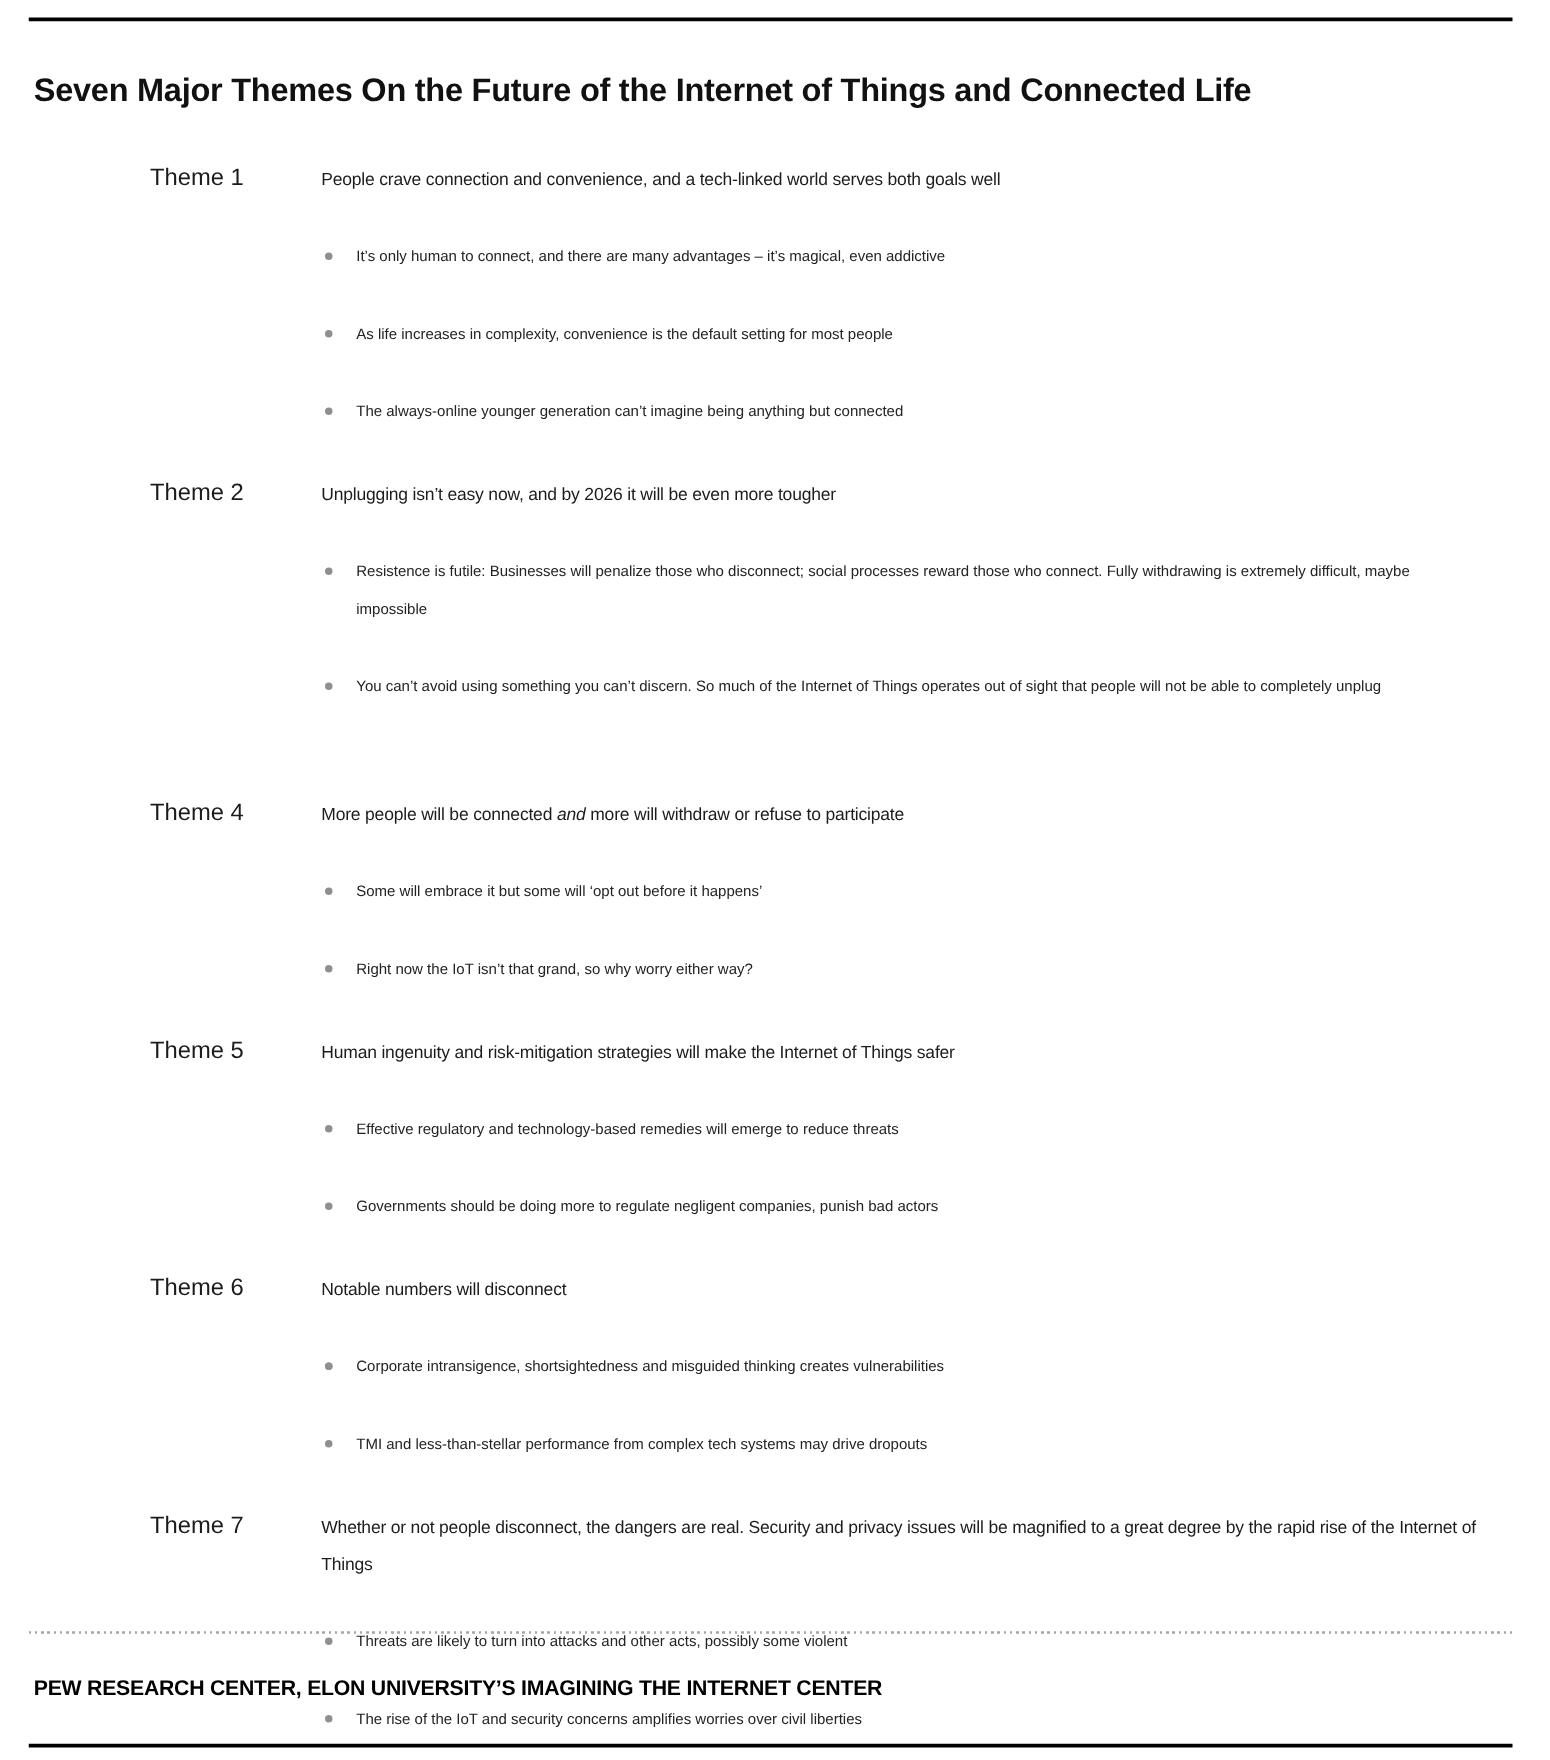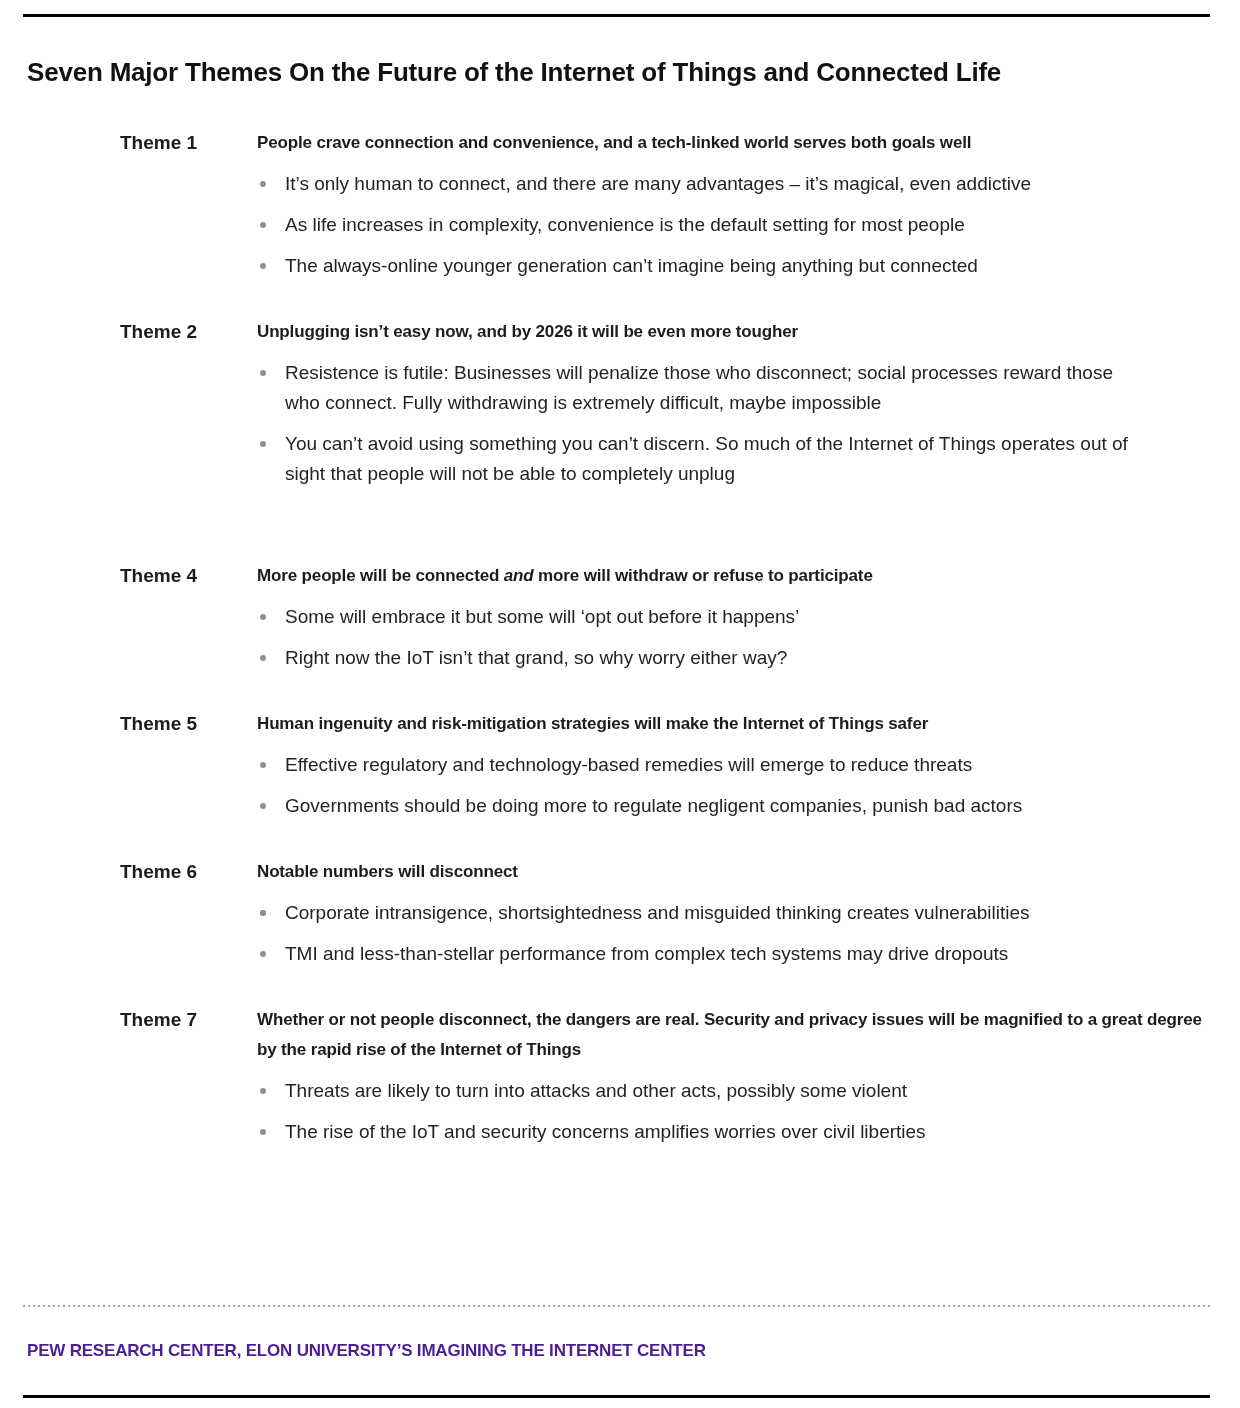--- a/index.html
+++ b/index.html
@@ -40,37 +40,37 @@
     margin: 39px 0 0 97px;
   }
   .theme {
     display: grid;
     grid-template-columns: 137px 1fr;
     margin-bottom: 36px;
   }
   .theme-label {
     font-size: 19px;
     line-height: 30px;
-    font-weight: bold;
+    font-weight: normal;
     white-space: nowrap;
   }
   .theme-content { max-width: 953px; }
   .theme-heading {
-    font-size: 17px;
+    font-size: 14px;
     line-height: 30px;
-    font-weight: bold;
+    font-weight: normal;
     letter-spacing: -0.15px;
   }
   .theme-heading .seg-italic { font-style: italic; }
   ul.bullets { list-style: none; }
   li.bullet {
     position: relative;
-    margin-top: 11px;
+    margin-top: 32px;
     padding-left: 28px;
-    font-size: 19px;
+    font-size: 12px;
     line-height: 30px;
     max-width: 880px;
     color: #232323;
   }
   .bullet-dot {
     position: absolute;
     left: 3px;
     top: 12px;
     width: 6px;
     height: 6px;
@@ -87,21 +87,21 @@
       transparent 2px, transparent 5px
     );
   }
   .footer-text {
     top: 1340px;
     left: 27px;
     font-size: 17px;
     line-height: 22px;
     font-weight: bold;
     letter-spacing: -0.2px;
-    color: #4c1d95;
+    color: #000000;
     white-space: nowrap;
   }
 </style>
 </head>
 <body style="--text-color: #1c1c1c; --bullet-color: #8f8f8f; --rule-color: #000000; --dotted-color: #a6a6a6;">
 
 <div class="page">
   <div class="rule top"></div>
   <h1 class="page-title">Seven Major Themes On the Future of the Internet of Things and Connected Life</h1>
 

